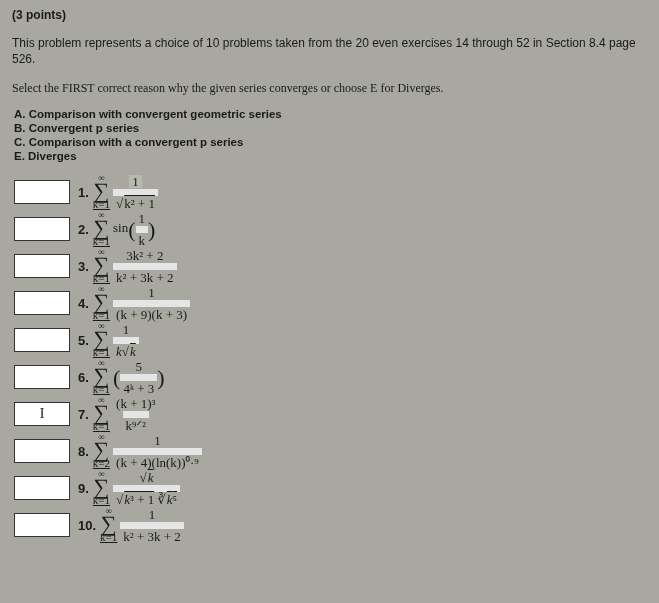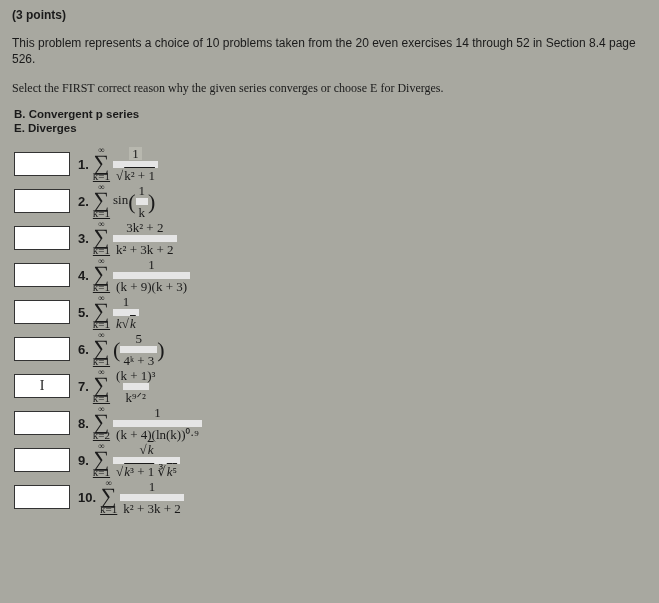--- a/index.html
+++ b/index.html
@@ -76,21 +76,23 @@
     }
   </style>
 </head>
 <body>
 
 <div class="points">(3 points)</div>
 <div class="intro">This problem represents a choice of 10 problems taken from the 20 even exercises 14 through 52 in Section 8.4 page 526.</div>
 <div class="instruction">Select the FIRST correct reason why the given series converges or choose E for Diverges.</div>
 
 <div class="options">
+  <div>A. Comparison with convergent geometric series</div>
   <div>B. Convergent p series</div>
+  <div>C. Comparison with a convergent p series</div>
   <div>E. Diverges</div>
 </div>
 
 <div class="problems">
 
   <div class="problem-row">
     <div class="answer-box"></div>
     <span class="problem-num">1.</span>
     <span class="sigma-block">
       <span class="sigma-top">∞</span>

